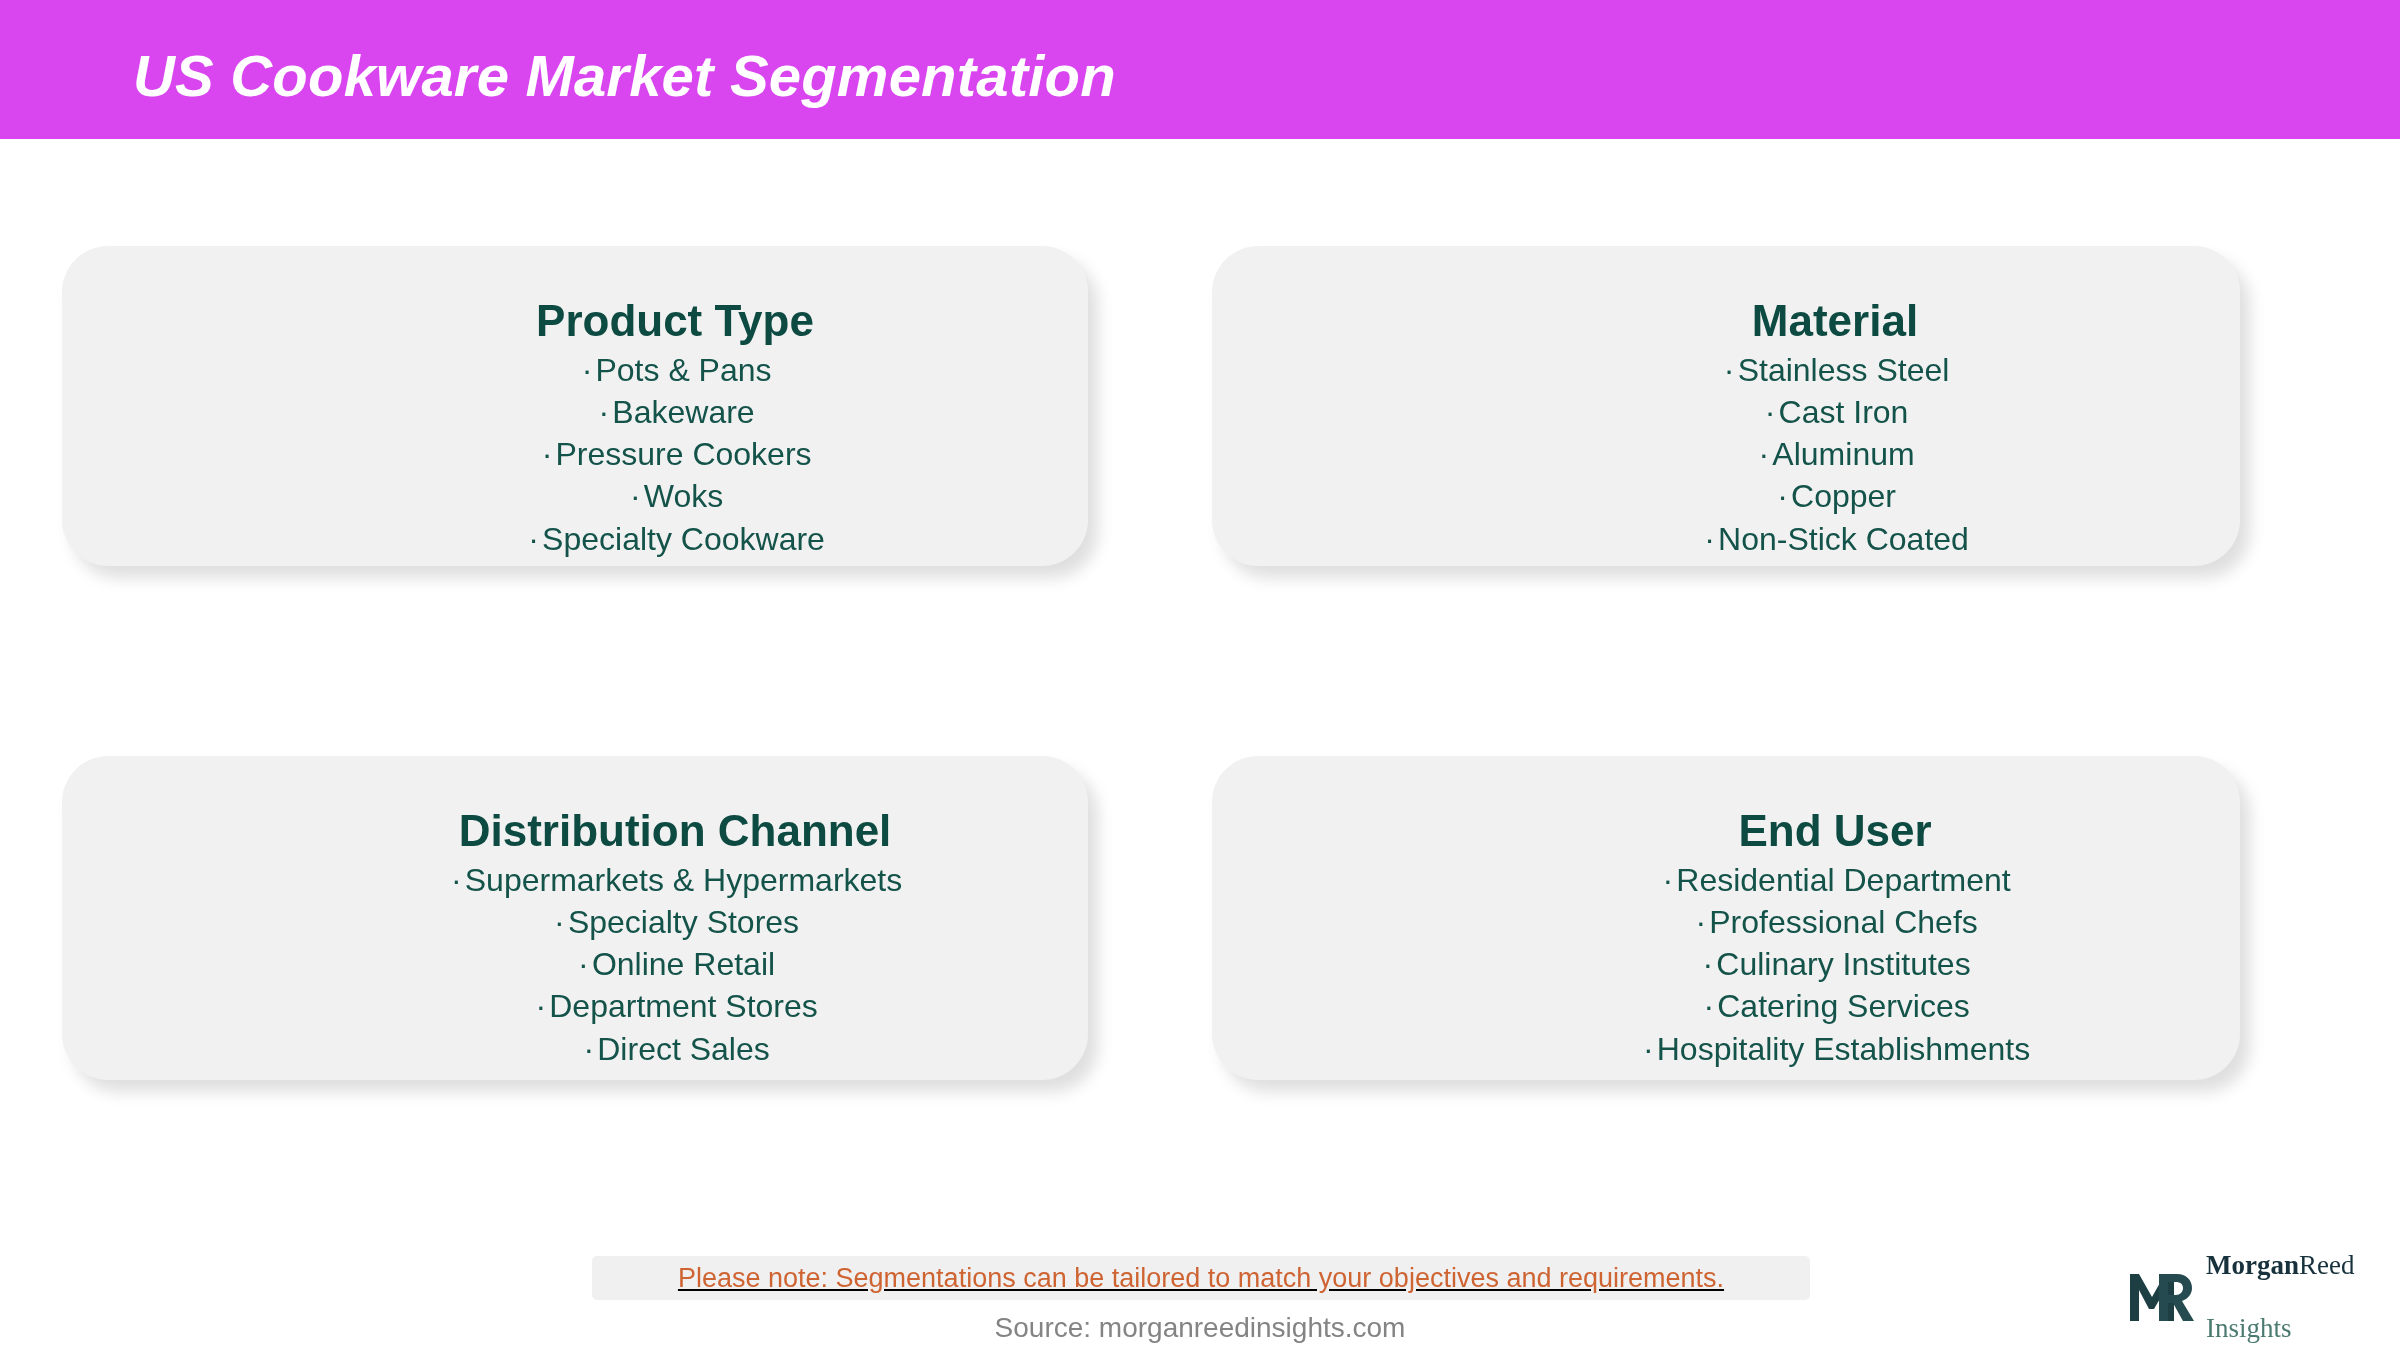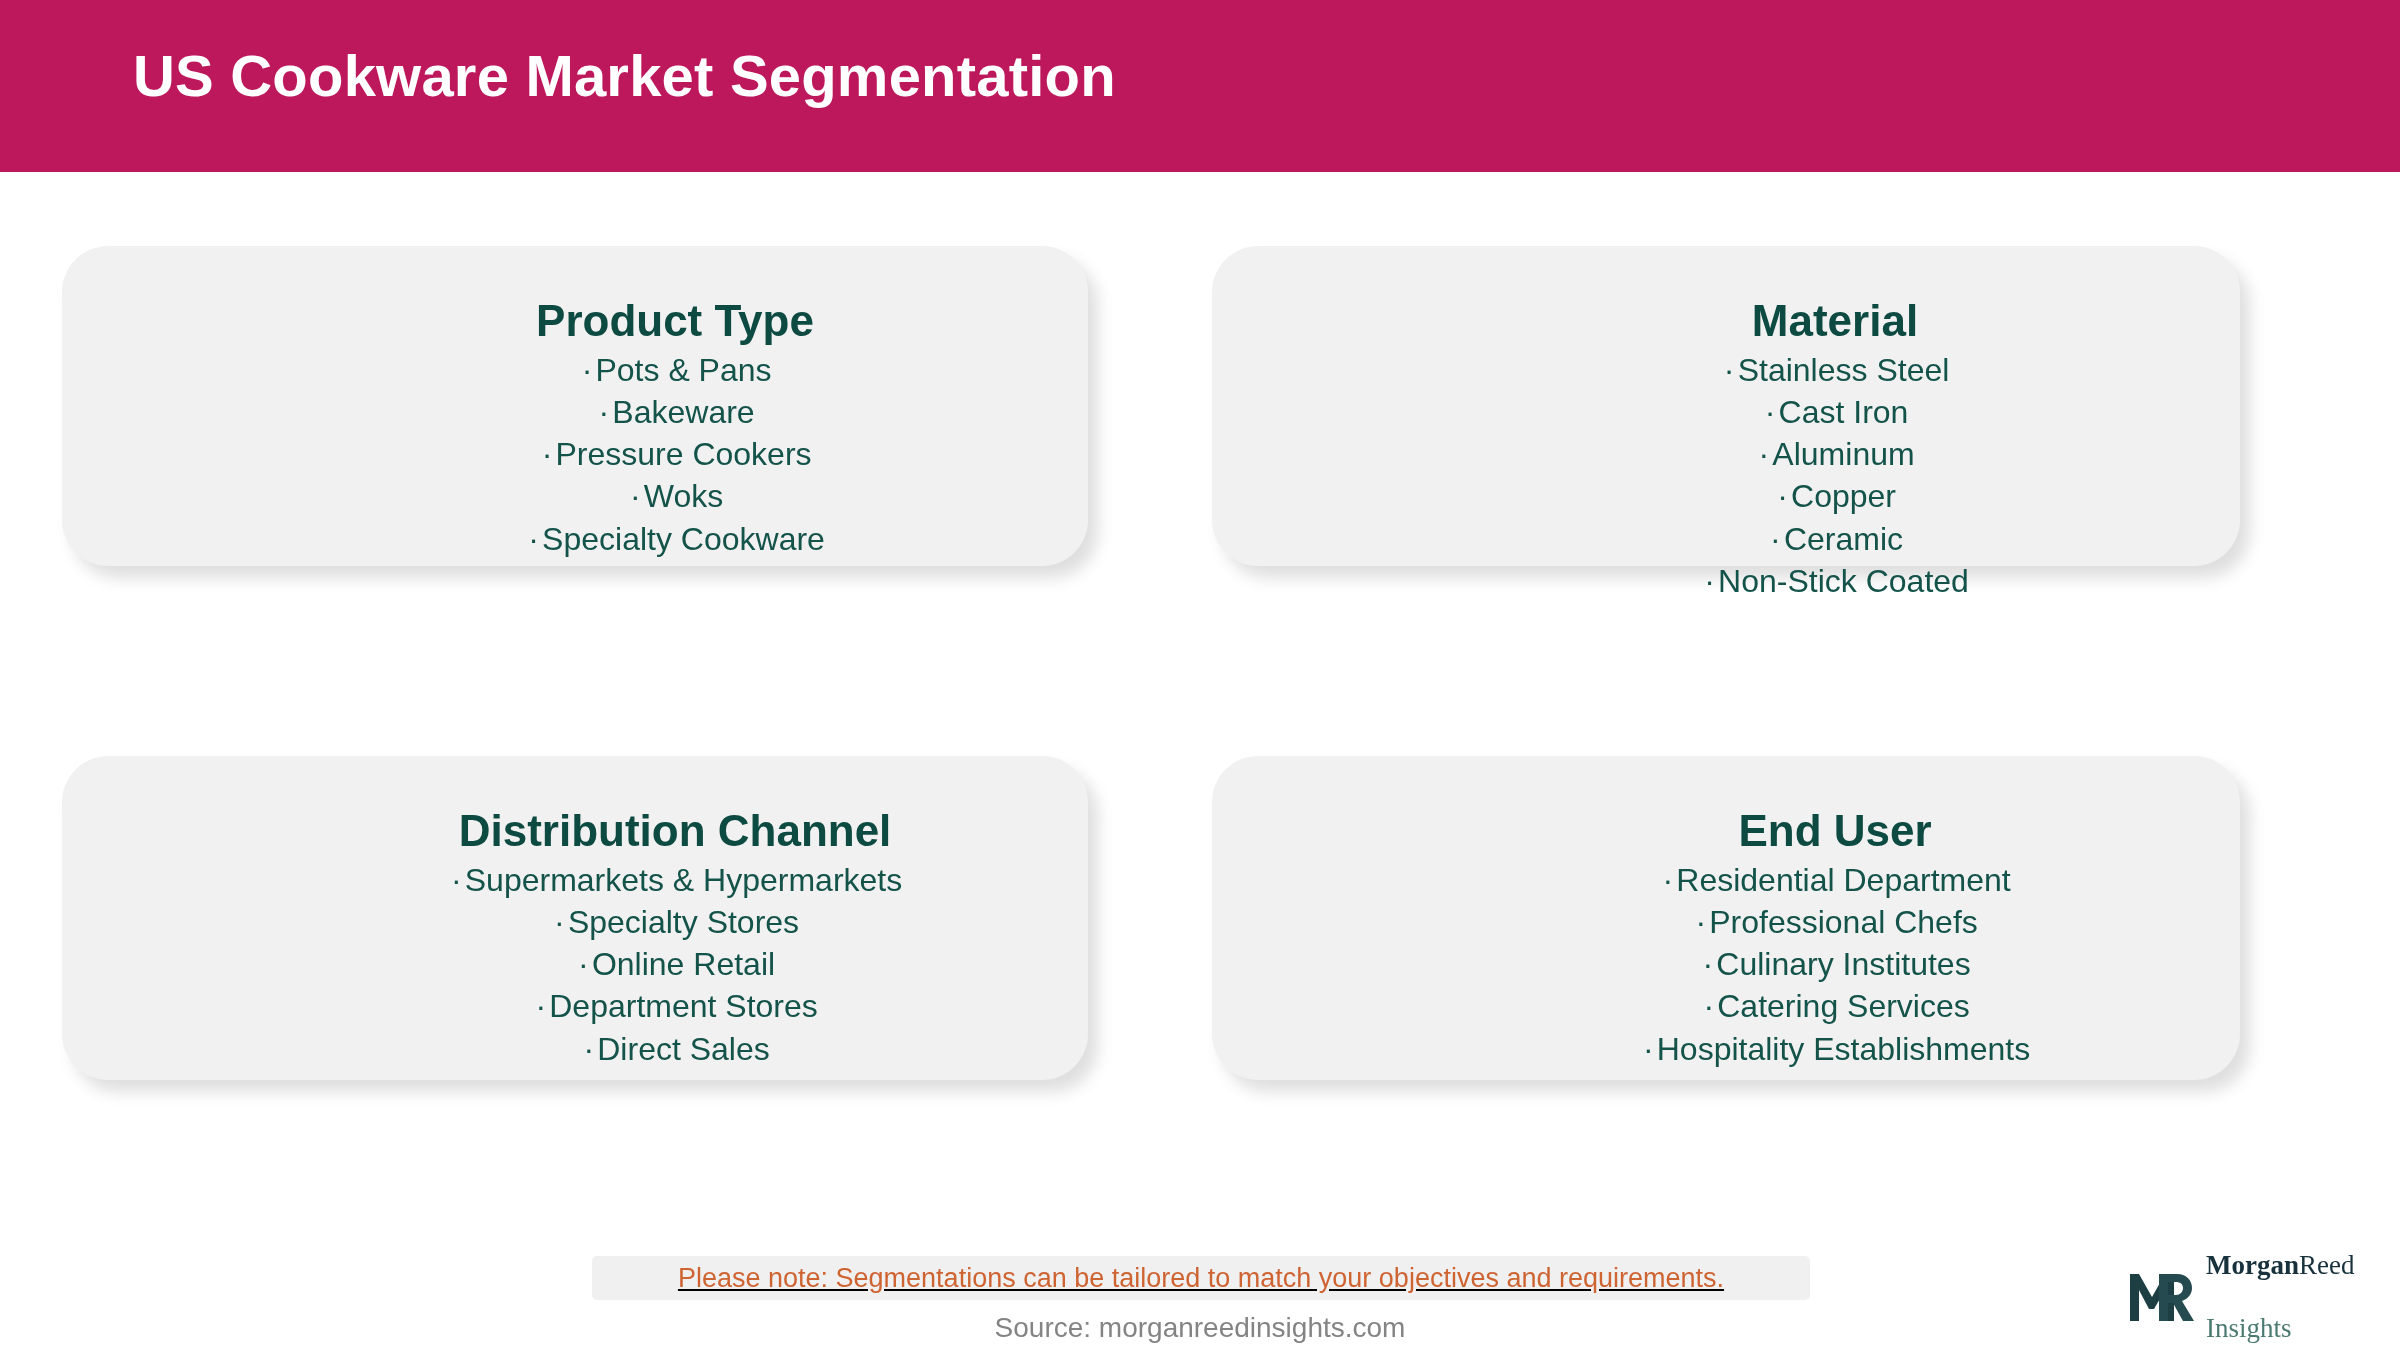--- a/index.html
+++ b/index.html
@@ -14,22 +14,23 @@
     overflow: hidden;
     position: relative;
   }
 
   
   #header-bar {
     position: absolute;
     left: 0;
     top: 0;
     width: 2400px;
-    height: 172px;
-    background: #be185d;
+    height: 139px;
+    background: #d946ef;
+    font-style: italic;
   }
   #header-title {
     position: absolute;
     left: 133px;
     top: 42px;
     font-size: 58px;
     font-weight: bold;
     color: #ffffff;
     letter-spacing: 0.2px;
     white-space: nowrap;
@@ -191,21 +192,20 @@
   </div>
 
   <div class="seg-card" id="card-material">
     <div class="card-inner">
       <div class="card-title">Material</div>
       <ul class="card-list">
         <li><span class="bullet-dot">·</span><span>Stainless Steel</span></li>
         <li><span class="bullet-dot">·</span><span>Cast Iron</span></li>
         <li><span class="bullet-dot">·</span><span>Aluminum</span></li>
         <li><span class="bullet-dot">·</span><span>Copper</span></li>
-        <li><span class="bullet-dot">·</span><span>Ceramic</span></li>
         <li><span class="bullet-dot">·</span><span>Non-Stick Coated</span></li>
       </ul>
     </div>
   </div>
 
   <div class="seg-card" id="card-distribution">
     <div class="card-inner">
       <div class="card-title">Distribution Channel</div>
       <ul class="card-list">
         <li><span class="bullet-dot">·</span><span>Supermarkets &amp; Hypermarkets</span></li>

